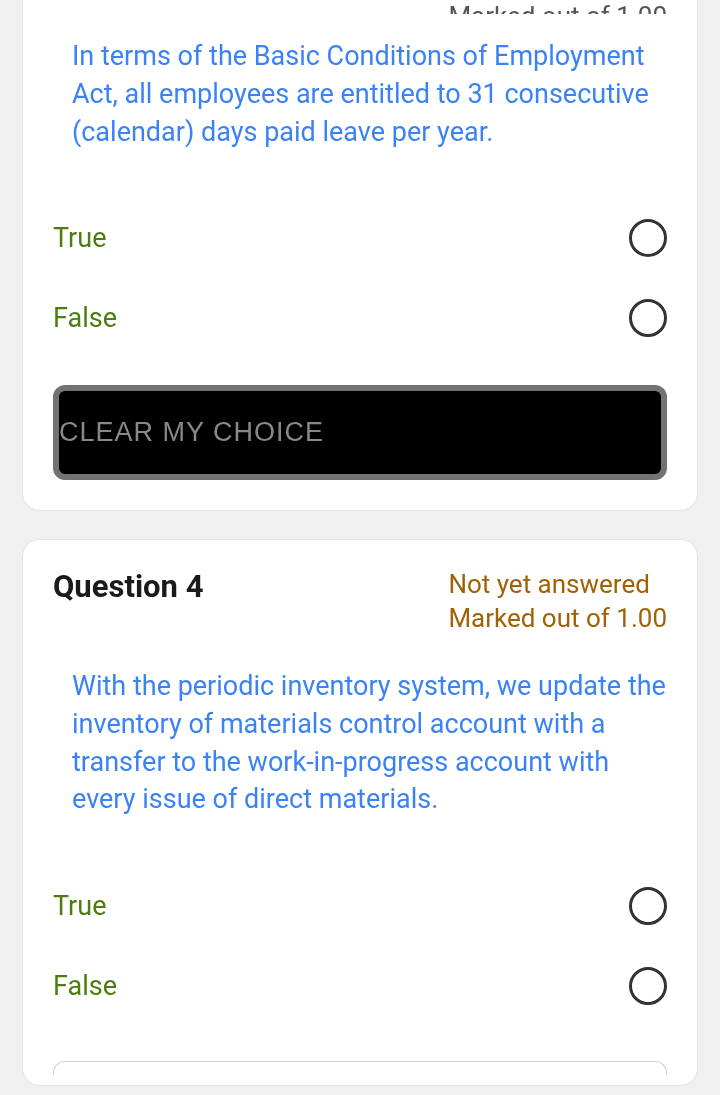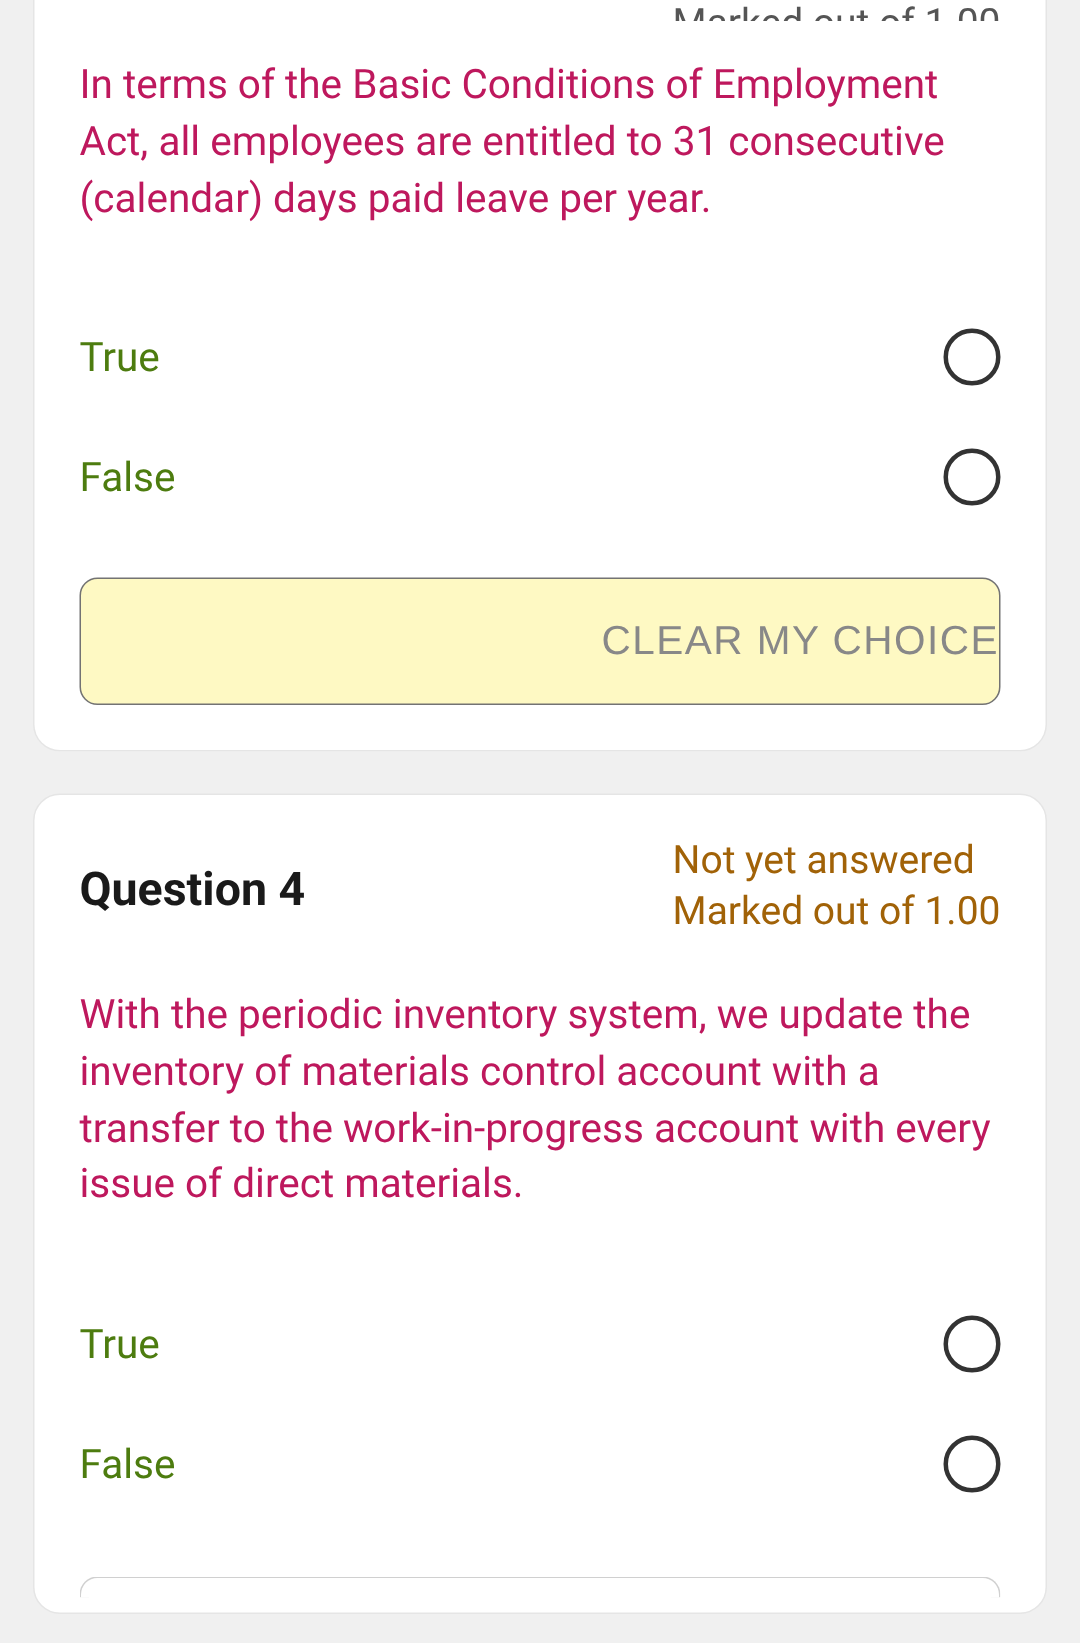--- a/index.html
+++ b/index.html
@@ -15,41 +15,42 @@
   .card {
     background: #fff;
     border: 1px solid #e5e5e5;
     border-radius: 18px;
     padding: 0 30px 30px 30px;
     margin-bottom: 28px;
   }
   .q-header {
     display: flex;
     justify-content: space-between;
-    align-items: center;
+    align-items: flex-start;
     padding-top: 28px;
     padding-bottom: 8px;
   }
   .q-title {
     font-size: 31px;
     font-weight: 700;
     color: #1a1a1a;
   }
   .q-meta {
     text-align: left;
     font-size: 26px;
     color: #a16207;
     line-height: 1.3;
   }
   .q-body {
     font-size: 27px;
-    color: #be185d;
+    color: #3b82f6;
     line-height: 1.4;
     padding-top: 24px;
     padding-bottom: 40px;
+    margin-left: 19px;
   }
   .option-row {
     display: flex;
     justify-content: space-between;
     align-items: center;
     padding: 28px 0;
   }
   .option-row + .option-row {
     padding-top: 14px;
   }
@@ -60,29 +61,29 @@
   .radio {
     width: 38px;
     height: 38px;
     border: 3px solid #333;
     border-radius: 50%;
     flex-shrink: 0;
     background: #fff;
   }
   .clear-btn {
     width: 100%;
-    border: 1px solid #737373;
+    border: 6px solid #737373;
     border-radius: 12px;
-    background: #fef9c3;
+    background: #000000;
     padding: 26px 0;
     font-size: 27px;
     font-weight: 500;
     letter-spacing: 1px;
     color: #888;
-    text-align: right;
+    text-align: left;
     cursor: pointer;
     margin-top: 20px;
   }
   
   .card.first {
     border-top-left-radius: 0;
     border-top-right-radius: 0;
     border-top: none;
     margin-top: 0;
     padding-top: 0;

